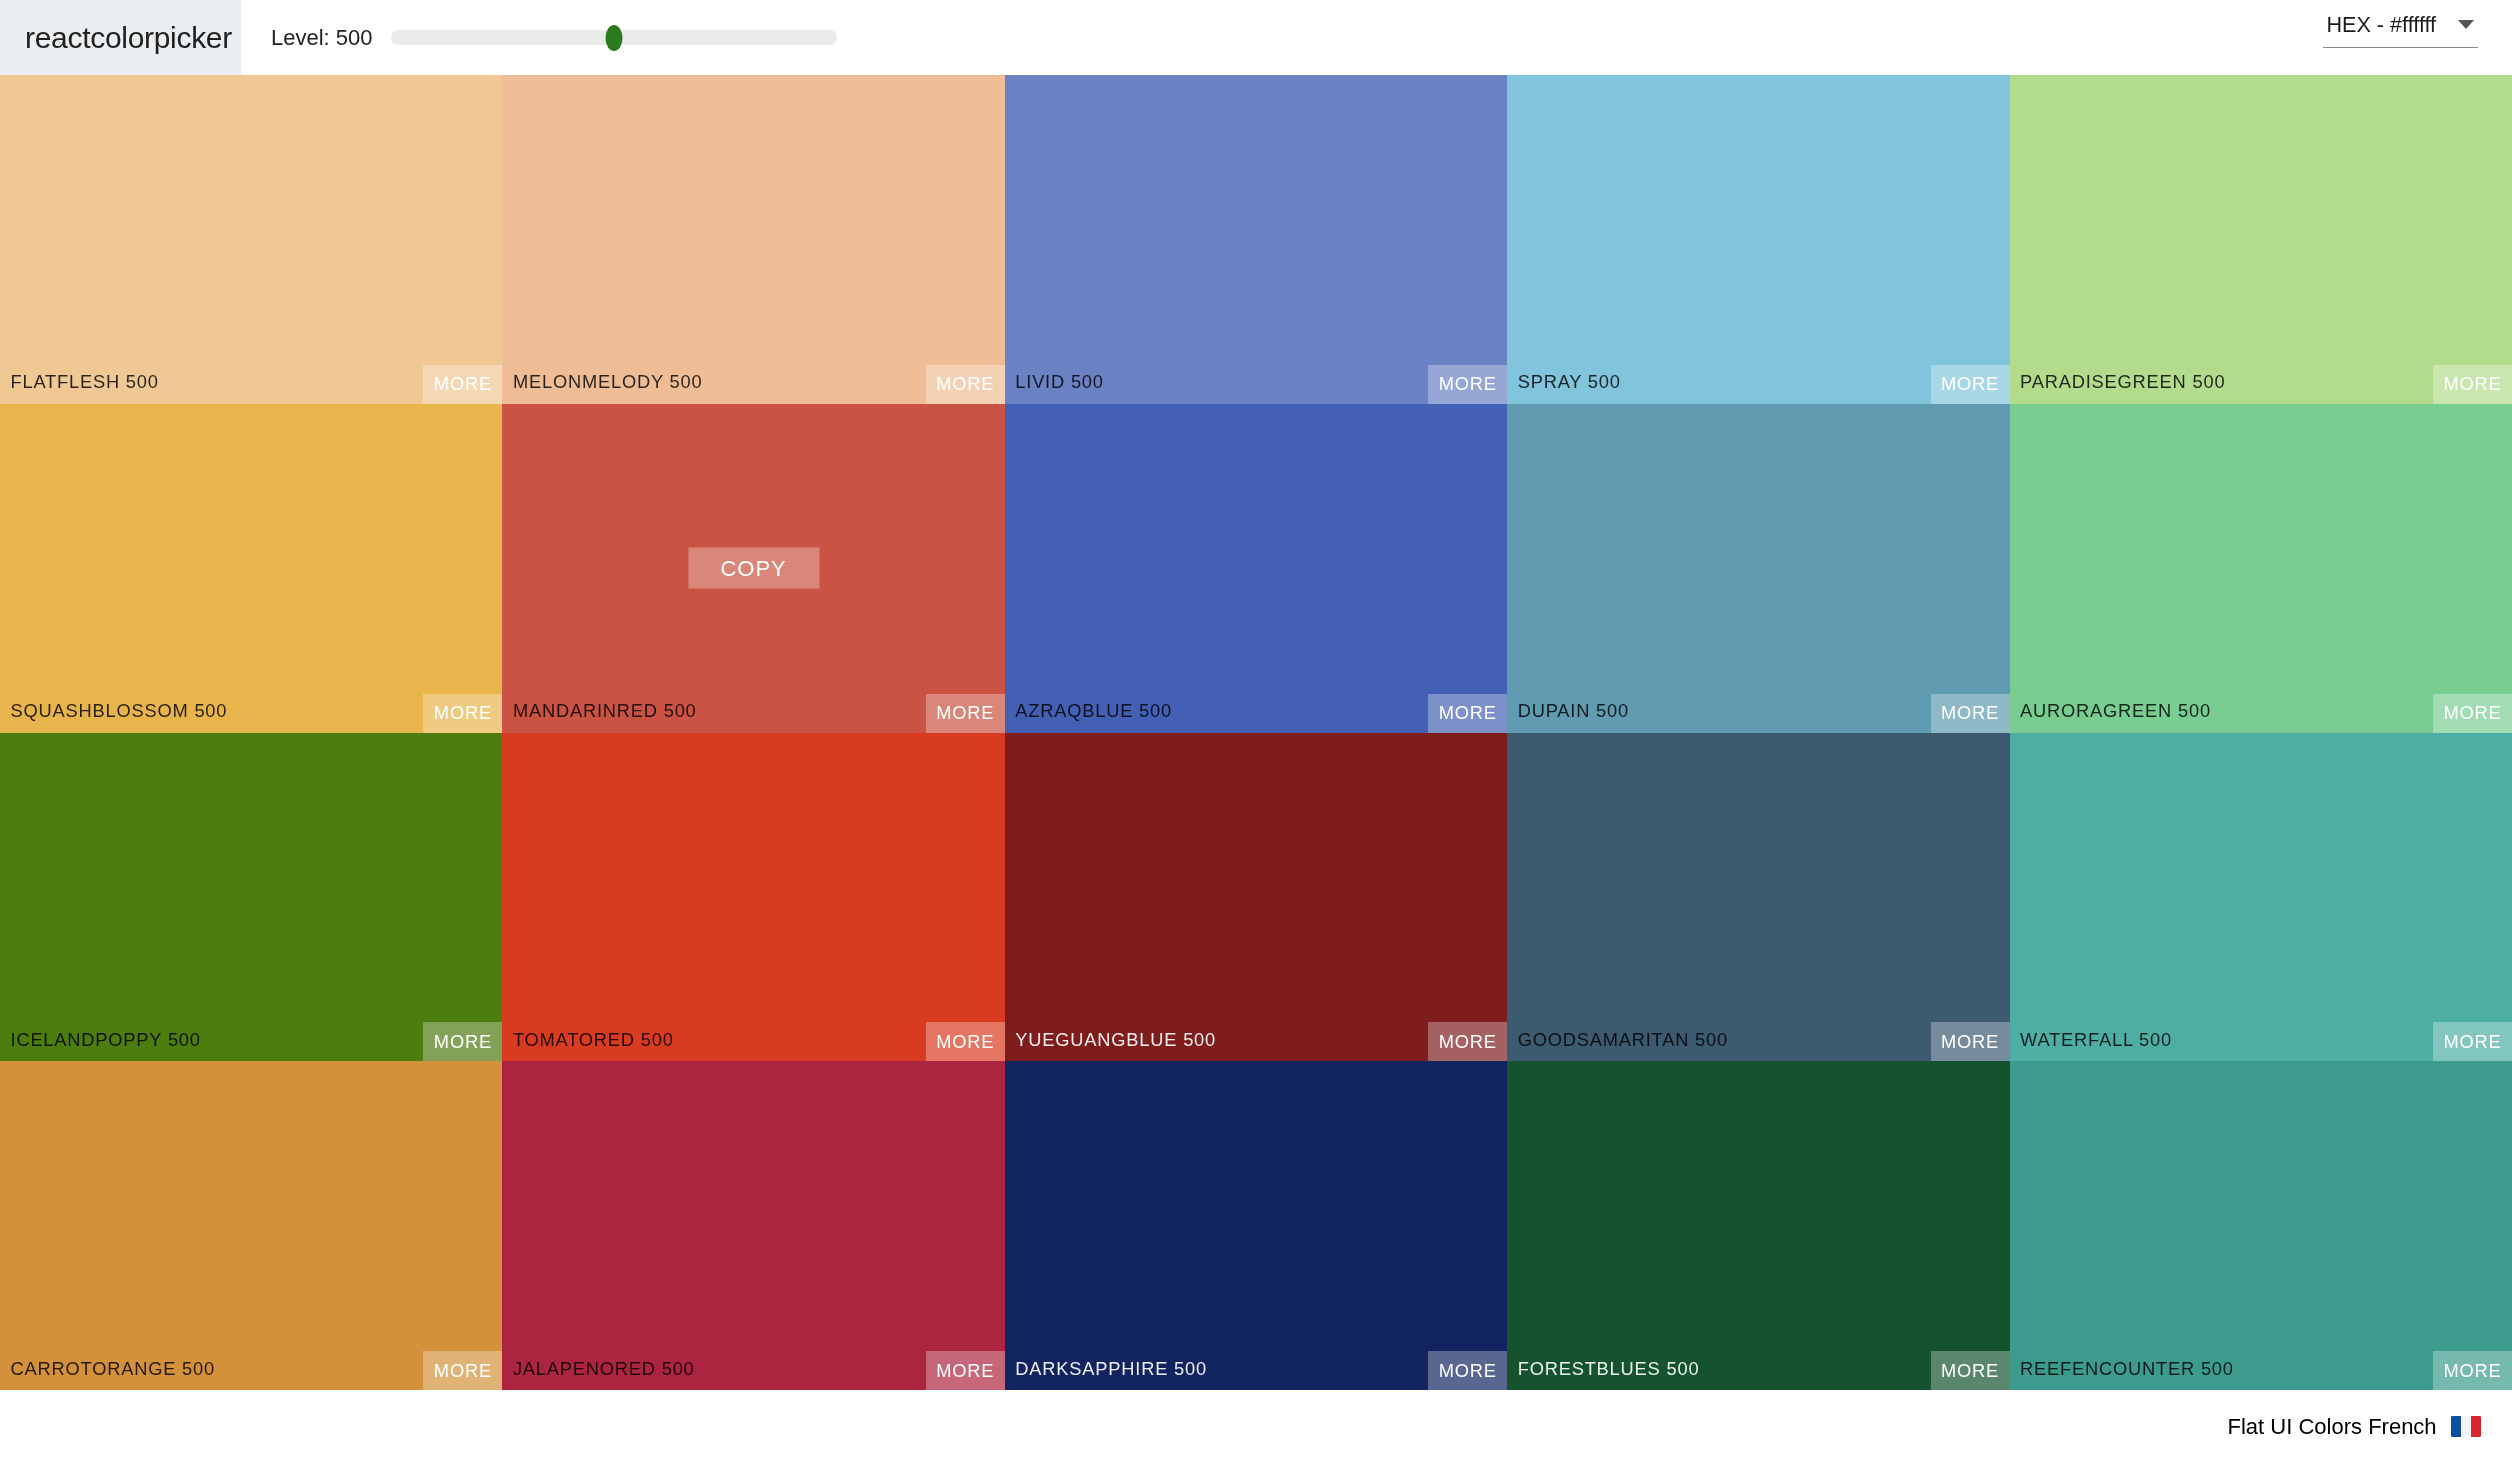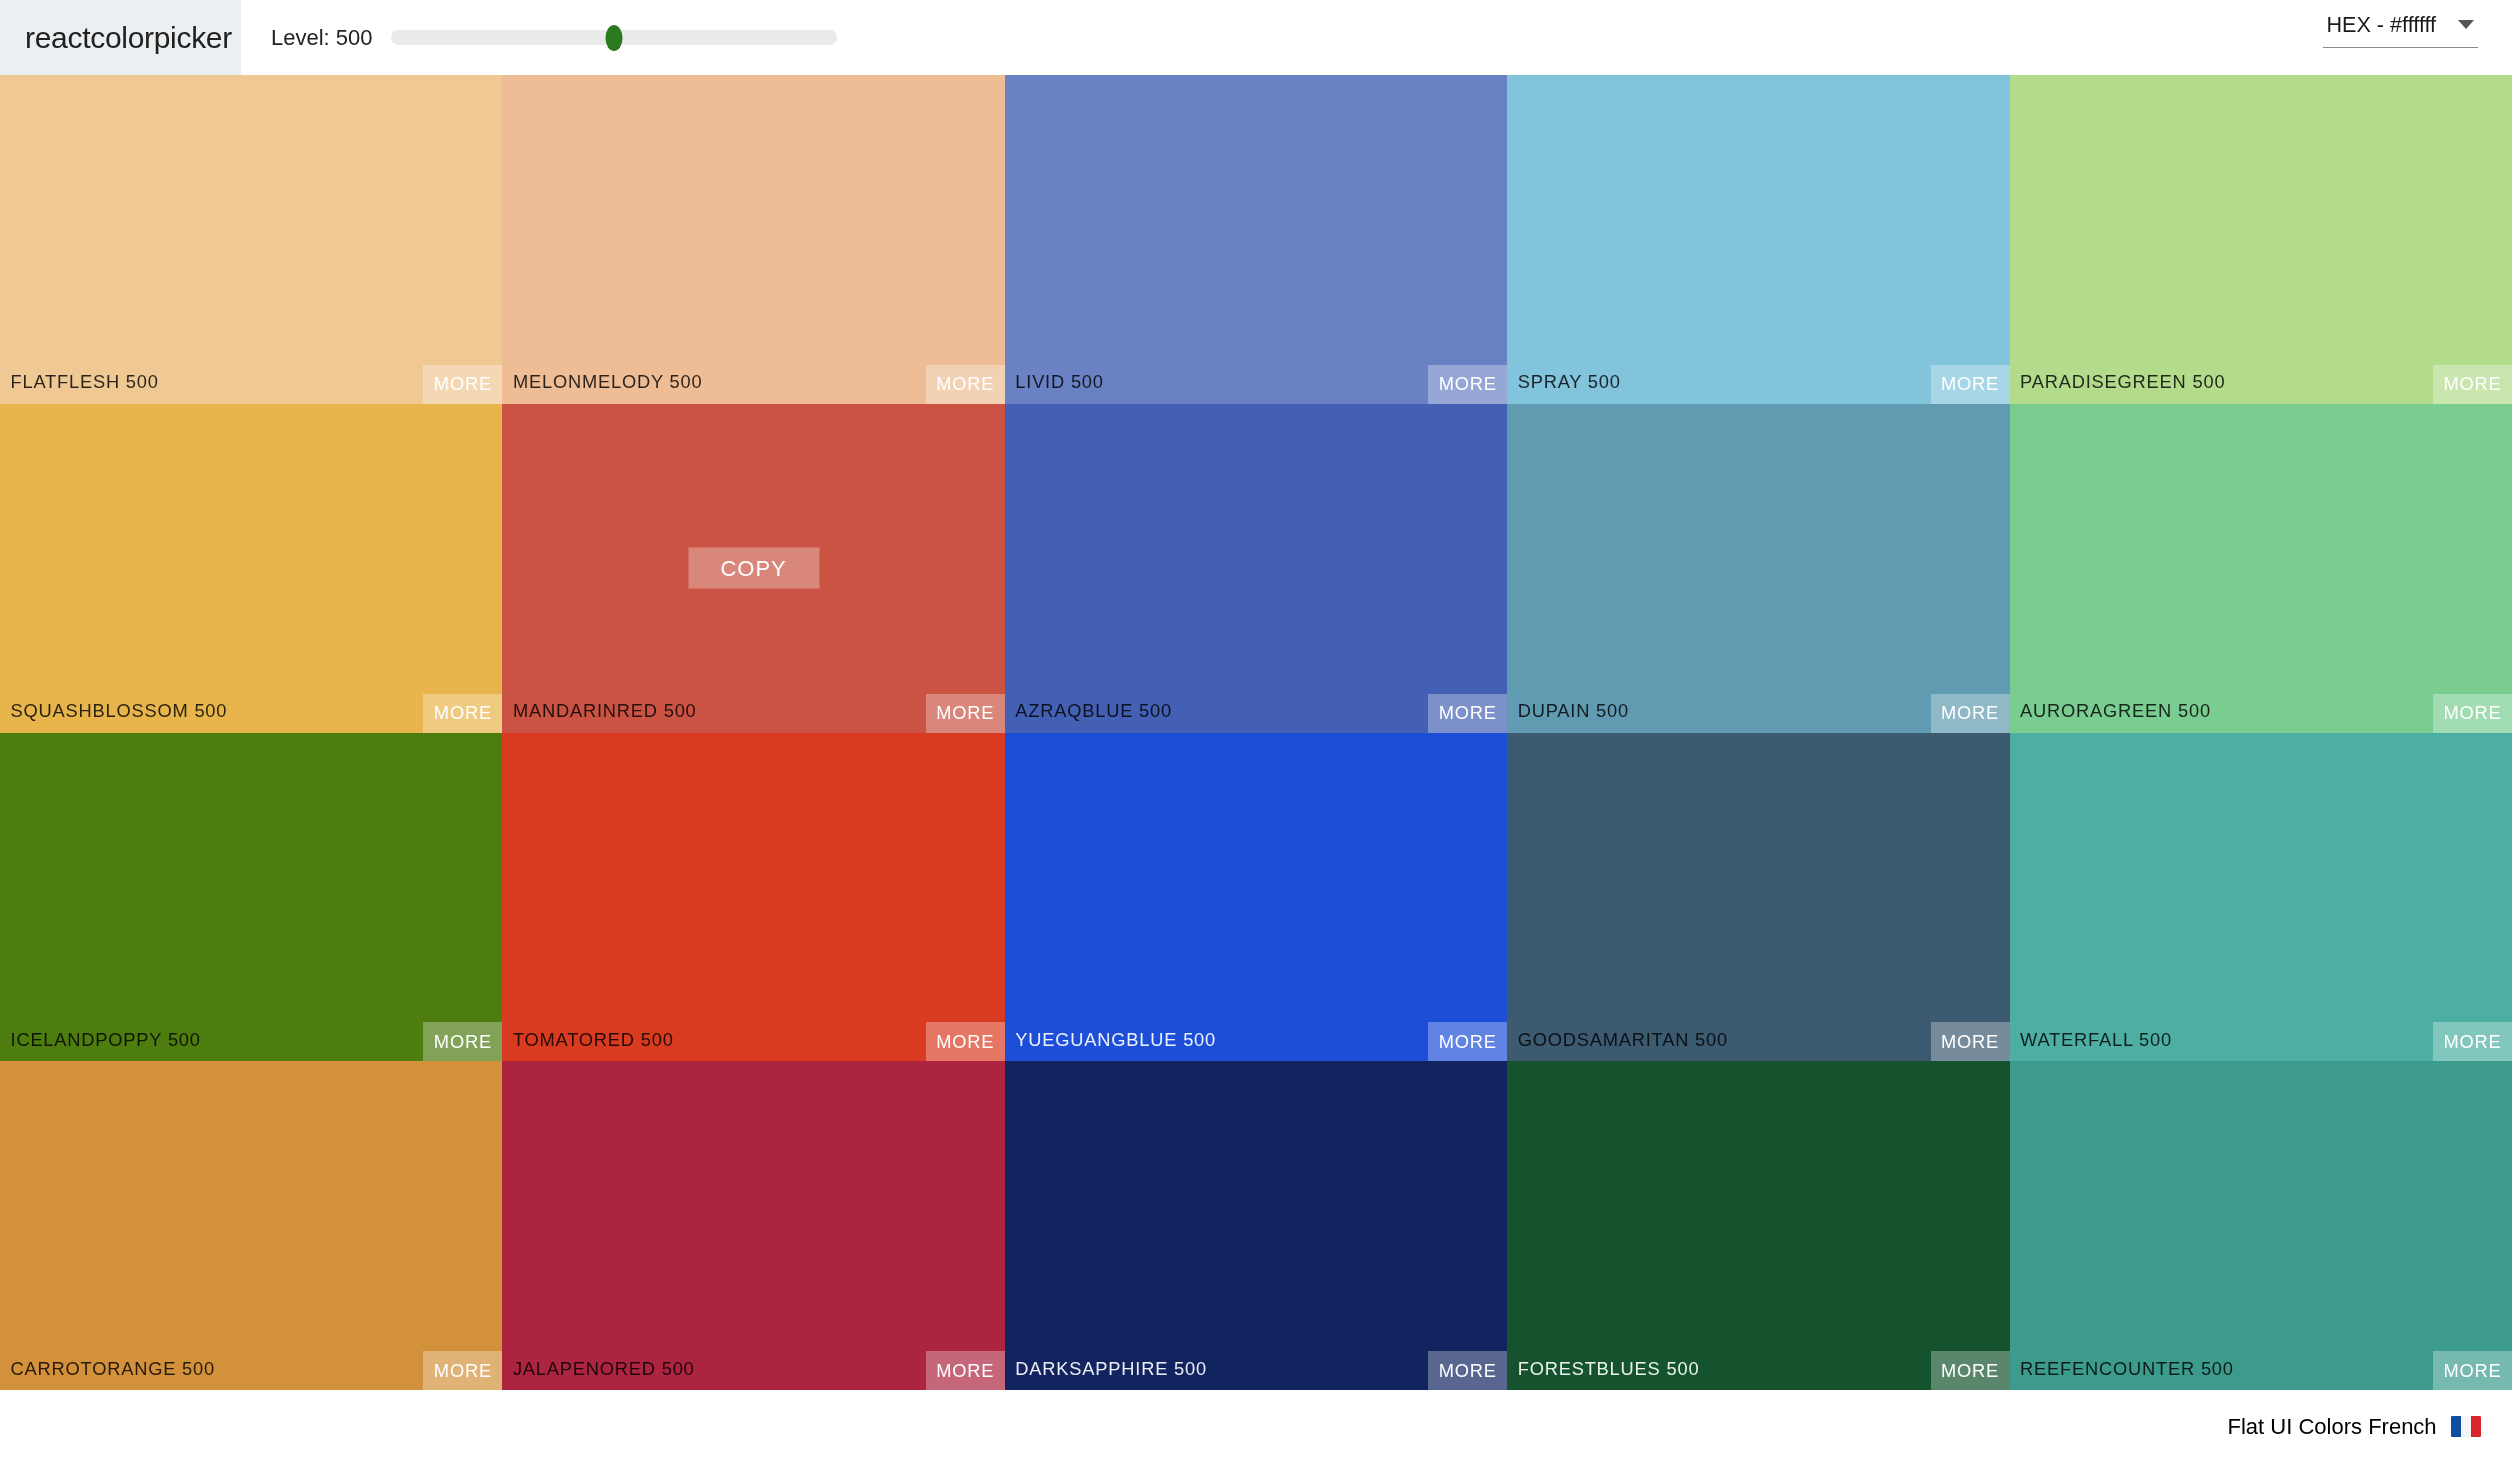--- a/index.html
+++ b/index.html
@@ -262,21 +262,21 @@
       <div class="more-btn">More</div>
     </div>
     <div class="color-box" style="background: #4d7c0f;">
       <span class="box-label">IcelandPoppy 500</span>
       <div class="more-btn">More</div>
     </div>
     <div class="color-box" style="background: rgb(216, 59, 32);">
       <span class="box-label">TomatoRed 500</span>
       <div class="more-btn">More</div>
     </div>
-    <div class="color-box" style="background: #1d4ed8;">
+    <div class="color-box" style="background: #7f1d1d;">
       <span class="box-label light">YueGuangBlue 500</span>
       <div class="more-btn">More</div>
     </div>
     <div class="color-box" style="background: rgb(60, 90, 112);">
       <span class="box-label">GoodSamaritan 500</span>
       <div class="more-btn">More</div>
     </div>
     <div class="color-box" style="background: rgb(77, 175, 163);">
       <span class="box-label">Waterfall 500</span>
       <div class="more-btn">More</div>

